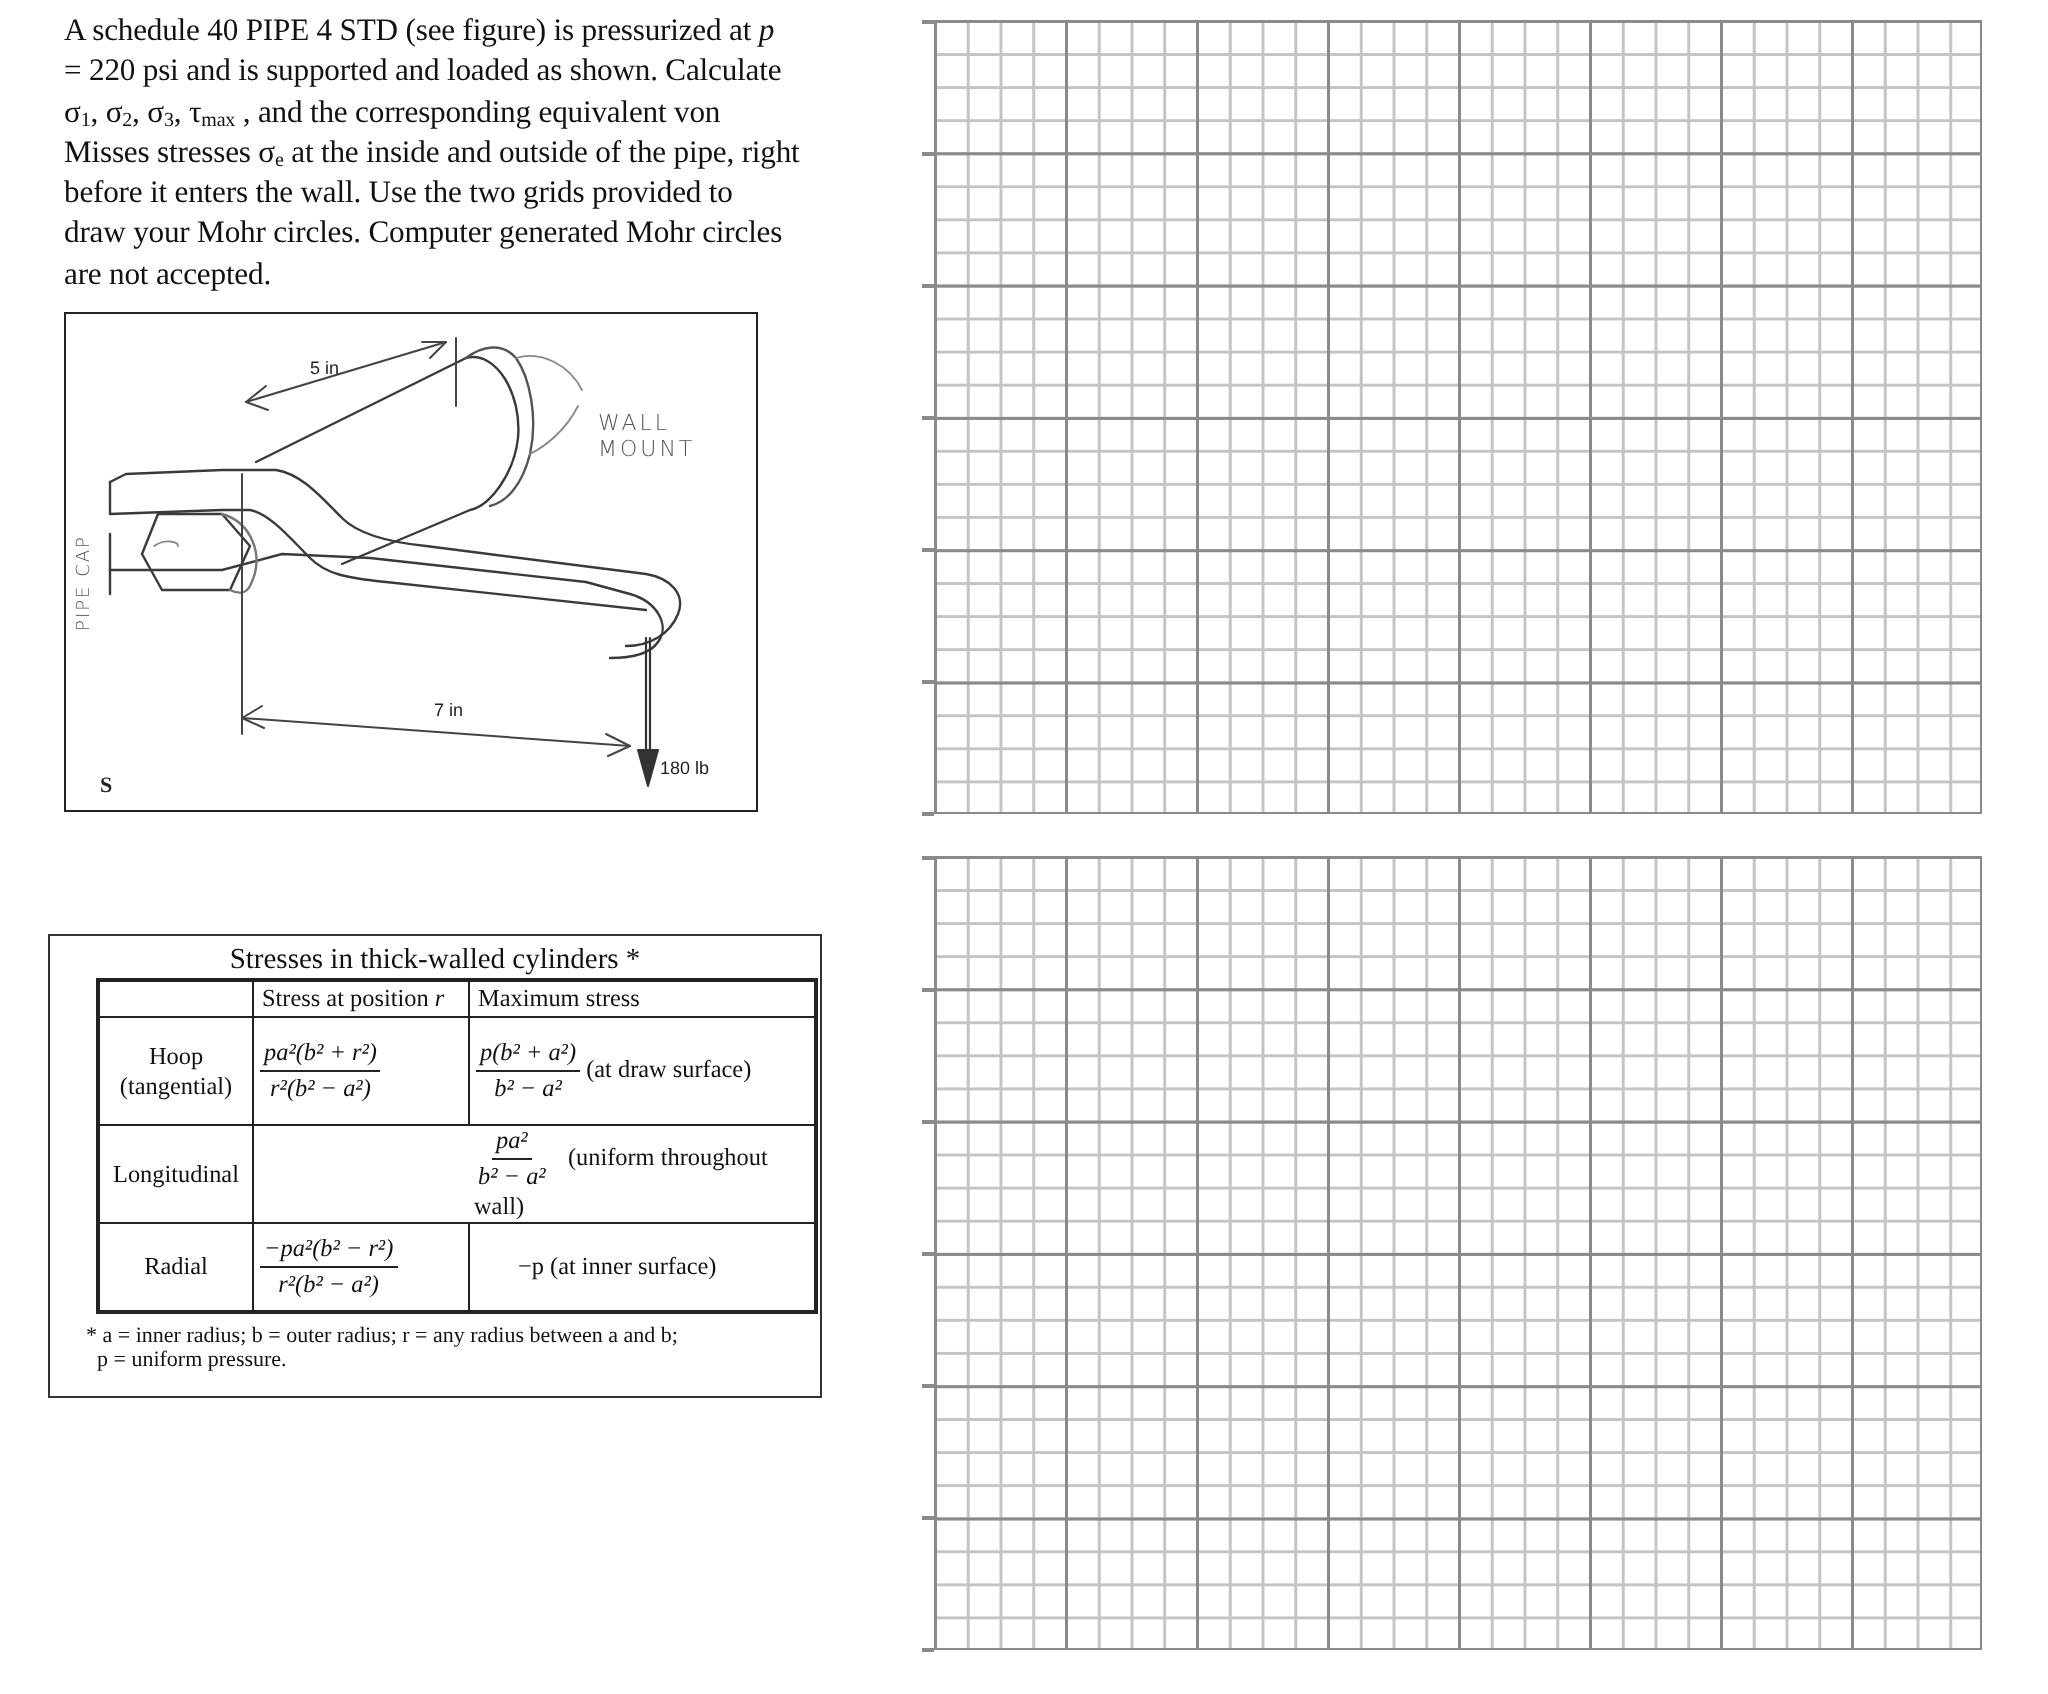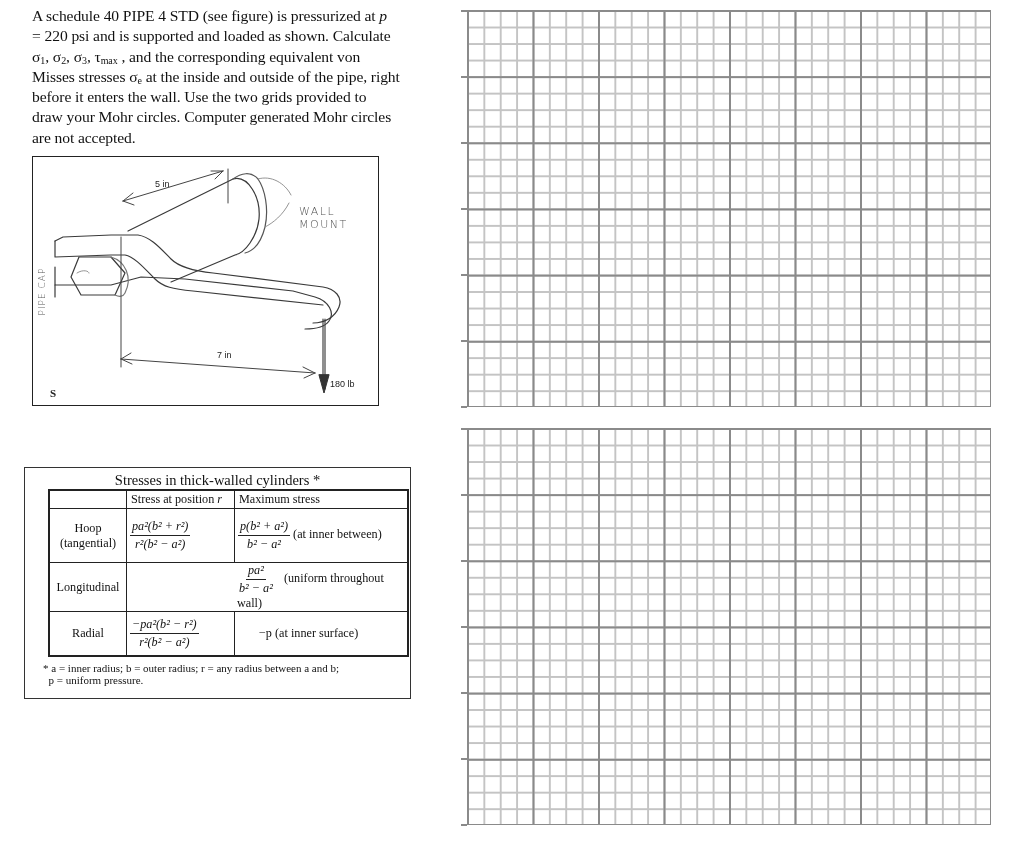--- a/index.html
+++ b/index.html
@@ -149,21 +149,21 @@
         <span class="frac">
               <i class="num">pa²(b² + r²)</i>
               <i class="den">r²(b² − a²)</i>
             </span>
       </td>
       <td style="white-space:nowrap;">
         <span class="frac">
               <i class="num">p(b² + a²)</i>
               <i class="den">b² − a²</i>
             </span>
-        <span>(at inner between)</span>
+        <span>(at draw surface)</span>
       </td>
     </tr>
     <tr style="height:42px;">
       <td class="rowlabel">Longitudinal</td>
       <td colspan="2" style="padding-left:110px;">
         <span class="frac">
               <i class="num">pa²</i>
               <i class="den">b² − a²</i>
             </span>
         &nbsp;&nbsp;<span>(uniform throughout wall)</span>

